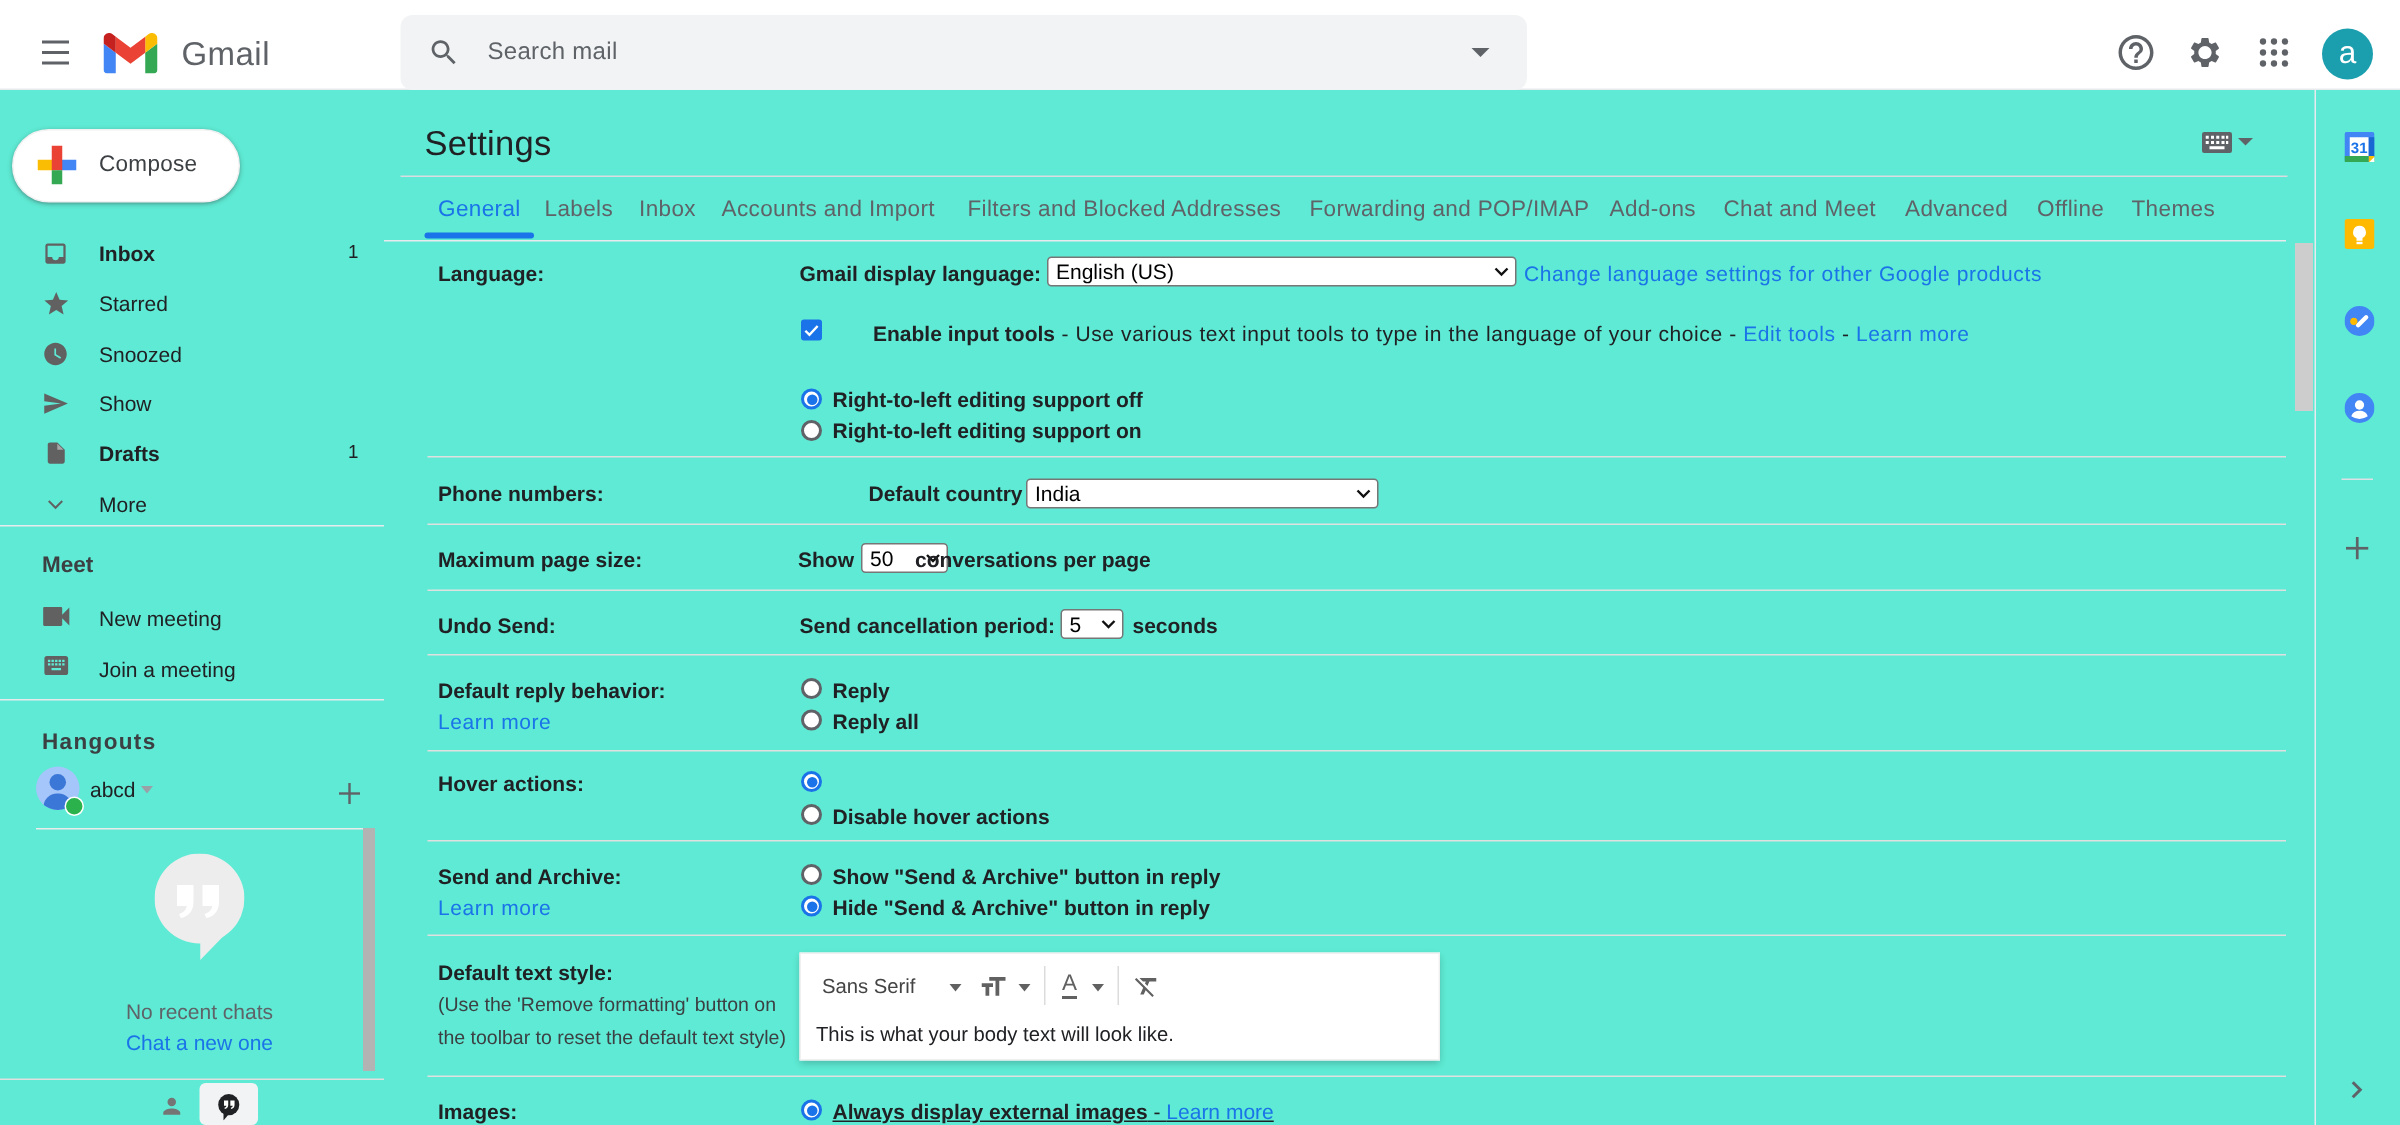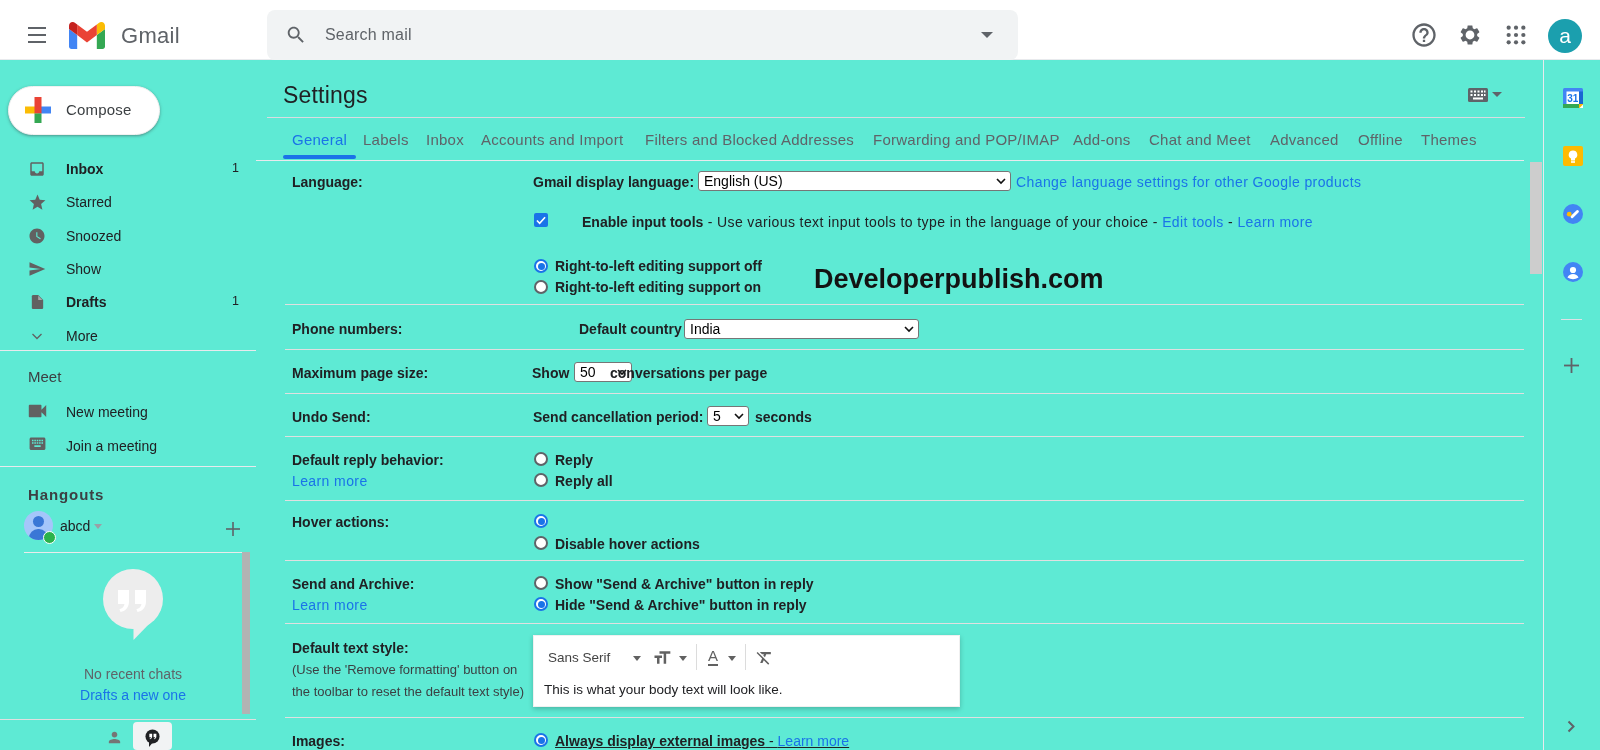--- a/index.html
+++ b/index.html
@@ -105,21 +105,21 @@
 </svg>
 <div class="abs navtxt b" style="left:66px;top:292px;">Drafts</div>
 <div class="abs" style="left:225px;top:294px;width:14px;font-size:12.5px;color:#202124;text-align:right;">1</div>
 
 <svg class="abs" style="left:31px;top:330px;" width="12" height="12" viewBox="0 0 24 24" fill="none" stroke="#616161" stroke-width="2.6">
 <path d="M3 8l9 9 9-9"></path>
 </svg>
 <div class="abs navtxt" style="left:66px;top:326px;">More</div>
 
 <div class="sep" style="left:0;top:350px;width:256px;background:#e8eaed;"></div>
-<div class="abs" style="left:28px;top:368px;font-size:15px;font-weight:normal;color:#3c4043;text-align:right;">Meet</div>
+<div class="abs" style="left:28px;top:368px;font-size:15px;font-weight:bold;color:#3c4043;text-align:right;">Meet</div>
 
 <svg class="abs" style="left:28px;top:403px;" width="19" height="16" viewBox="0 0 24 20" fill="#616161">
 <path d="M17 8.5V3c0-.55-.45-1-1-1H2c-.55 0-1 .45-1 1v14c0 .55.45 1 1 1h14c.55 0 1-.45 1-1v-5.5l6 6v-15l-6 6z"></path>
 </svg>
 <div class="abs navtxt" style="left:66px;top:402px;">New meeting</div>
 
 <svg class="abs" style="left:28px;top:437px;" width="19" height="15" viewBox="0 0 24 18" fill="#616161">
 <path d="M20 0H4C2.9 0 2.01.9 2.01 2L2 14c0 1.1.9 2 2 2h16c1.1 0 2-.9 2-2V2c0-1.1-.9-2-2-2zm-9 3h2v2h-2V3zm0 3h2v2h-2V6zM8 3h2v2H8V3zm0 3h2v2H8V6zM7 8H5V6h2v2zm0-3H5V3h2v2zm9 7H8v-2h8v2zm0-4h-2V6h2v2zm0-3h-2V3h2v2zm3 3h-2V6h2v2zm0-3h-2V3h2v2z"></path>
 </svg>
 <div class="abs navtxt" style="left:66px;top:436px;">Join a meeting</div>
@@ -139,21 +139,21 @@
       <rect x="0" y="6.2" width="14" height="1.6"></rect>
     </svg>
 
 <svg class="abs" style="left:103px;top:569px;" width="60" height="74" viewBox="0 0 60 74">
 <circle cx="30" cy="30" r="30" fill="#ededed"></circle>
 <path d="M30.5 46 L30.5 71 L48 53 Z" fill="#ededed"></path>
 <path transform="translate(0,3)" d="M15 18h11v11.5c0 6-3.7 9.8-8.5 10.5l-1.1-2.7c2.7-.6 4.8-2.7 5.1-5.3H15V18z" fill="#fff"></path>
 <path transform="translate(0,3)" d="M32 18h11v11.5c0 6-3.7 9.8-8.5 10.5l-1.1-2.7c2.7-.6 4.8-2.7 5.1-5.3H32V18z" fill="#fff"></path>
 </svg>
 <div class="abs" style="left:0;top:666px;width:266px;text-align:center;font-size:14px;color:#5f6368;">No recent chats</div>
-<div class="abs" style="left:0;top:687px;width:266px;text-align:center;font-size:14px;color:#1a73e8;">Drafts a new one</div>
+<div class="abs" style="left:0;top:687px;width:266px;text-align:center;font-size:14px;color:#1a73e8;">Chat a new one</div>
 
 <div class="sep" style="left:24px;top:552px;width:219px;background:#ebebeb;"></div>
 
 <div class="abs" style="left:242px;top:552px;width:8px;height:162px;background:#b3b3b3;"></div>
 
 <div class="sep" style="left:0;top:719px;width:256px;background:#e0e0e0;"></div>
 <svg class="abs" style="left:106px;top:729px;" width="17" height="17" viewBox="0 0 24 24" fill="#757575">
 <path d="M12 12c2.21 0 4-1.79 4-4s-1.79-4-4-4-4 1.79-4 4 1.79 4 4 4zm0 2c-2.67 0-8 1.34-8 4v2h16v-2c0-2.66-5.33-4-8-4z"></path>
 </svg>
 <div class="abs" style="left:133px;top:722px;width:39px;height:28px;background:#f1f3f4;border-radius:4px;"></div>
@@ -285,21 +285,20 @@
 <div class="abs" style="left:745px;top:644px;width:1px;height:26px;background:#dcdcdc;"></div>
 <svg class="abs" style="left:755px;top:648px;" width="19" height="19" viewBox="0 0 24 24" fill="#616161">
 <path d="M3.27 5L2 6.27l6.97 6.97L6.5 19h3l1.57-3.66L16.73 21 18 19.73 3.55 5.27 3.27 5zM6 5v.18L8.82 8h2.4l-.72 1.68 2.1 2.1L14.21 8H20V5H6z"></path>
 </svg>
 <div class="abs" style="left:544px;top:682px;font-size:13.5px;color:#202124;white-space:nowrap;">This is what your body text will look like.</div>
 
 <div class="abs t13 b" style="left:292px;top:732px;">Images:</div>
 <div class="radio on" style="left:534px;top:733px;"></div>
 <div class="abs t13" style="left:555px;top:732px;text-decoration:underline;"><span class="b">Always display external images</span> - <span class="link">Learn more</span></div>
 
-<div class="abs" style="left:814px;top:264px;font-size:27px;font-weight:bold;color:#131313;letter-spacing:0;">Developerpublish.com</div>
 
 <div class="abs" style="left:1530px;top:162px;width:12px;height:112px;background:#cdcdcd;"></div>
 
 <div class="abs" style="left:1543px;top:60px;width:1px;height:690px;background:#e8eaed;"></div>
 
 <svg class="abs" style="left:1563px;top:88px;" width="20" height="20" viewBox="0 0 20 20">
 <rect x="0" y="0" width="20" height="20" rx="1.5" fill="#4285f4"></rect>
 <rect x="16" y="16" width="4" height="4" fill="#fbbc04"></rect>
 <rect x="0" y="16" width="16" height="4" fill="#34a853"></rect>
 <rect x="16" y="3.5" width="4" height="12.5" fill="#1967d2"></rect>

